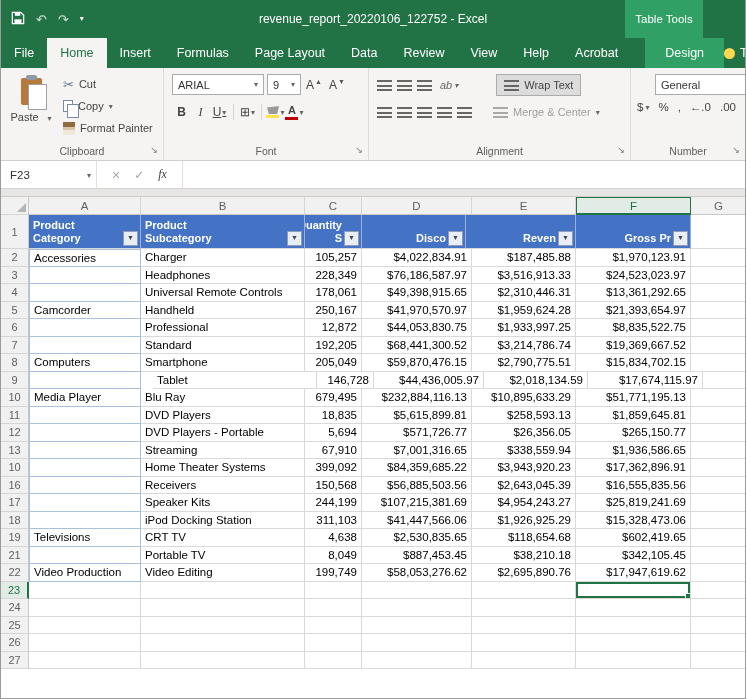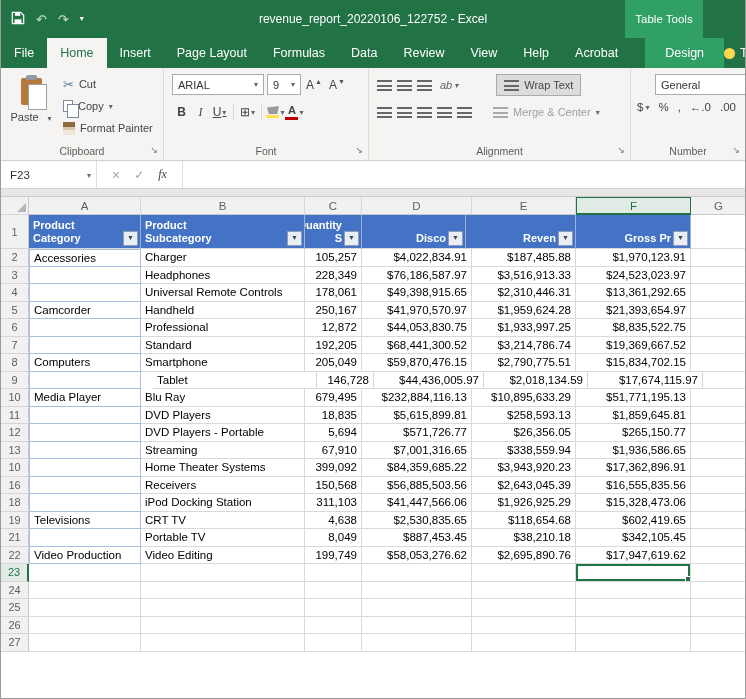--- a/index.html
+++ b/index.html
@@ -137,22 +137,22 @@
   </div>
   <div class="win-title">revenue_report_20220106_122752  -  Excel</div>
   <div class="context-strip">Table Tools</div>
 </div>
 
 <div class="tabsrow">
   <div class="tabstrip">
       <div class="tab">File</div>
       <div class="tab active">Home</div>
       <div class="tab">Insert</div>
+      <div class="tab">Formulas</div>
       <div class="tab">Page Layout</div>
-      <div class="tab">Formulas</div>
       <div class="tab">Data</div>
       <div class="tab">Review</div>
       <div class="tab">View</div>
       <div class="tab">Help</div>
       <div class="tab">Acrobat</div>
     </div>
   <div class="tab design">Design</div>
   <div class="tellme">
     <span class="bulb"></span>
     <span>T</span>
@@ -477,20 +477,30 @@
       <div class="rowhdr">16</div>
       <div class="g-cell acell" style="width: 112px; flex: 0 0 112px;"></div>
       <div class="g-cell" style="width: 164px; flex: 0 0 164px;">Receivers</div>
       <div class="g-cell num" style="width: 57px; flex: 0 0 57px;">150,568</div>
       <div class="g-cell num" style="width: 110px; flex: 0 0 110px;">$56,885,503.56</div>
       <div class="g-cell num" style="width: 104px; flex: 0 0 104px;">$2,643,045.39</div>
       <div class="g-cell num" style="width: 115px; flex: 0 0 115px;">$16,555,835.56</div>
       <div class="g-cell" style="width: 56px; flex: 0 0 56px;"></div>
     </div>
     <div class="g-row">
+      <div class="rowhdr">17</div>
+      <div class="g-cell acell" style="width: 112px; flex: 0 0 112px;"></div>
+      <div class="g-cell" style="width: 164px; flex: 0 0 164px;">Speaker Kits</div>
+      <div class="g-cell num" style="width: 57px; flex: 0 0 57px;">244,199</div>
+      <div class="g-cell num" style="width: 110px; flex: 0 0 110px;">$107,215,381.69</div>
+      <div class="g-cell num" style="width: 104px; flex: 0 0 104px;">$4,954,243.27</div>
+      <div class="g-cell num" style="width: 115px; flex: 0 0 115px;">$25,819,241.69</div>
+      <div class="g-cell" style="width: 56px; flex: 0 0 56px;"></div>
+    </div>
+    <div class="g-row">
       <div class="rowhdr">18</div>
       <div class="g-cell acell" style="width: 112px; flex: 0 0 112px;"></div>
       <div class="g-cell" style="width: 164px; flex: 0 0 164px;">iPod Docking Station</div>
       <div class="g-cell num" style="width: 57px; flex: 0 0 57px;">311,103</div>
       <div class="g-cell num" style="width: 110px; flex: 0 0 110px;">$41,447,566.06</div>
       <div class="g-cell num" style="width: 104px; flex: 0 0 104px;">$1,926,925.29</div>
       <div class="g-cell num" style="width: 115px; flex: 0 0 115px;">$15,328,473.06</div>
       <div class="g-cell" style="width: 56px; flex: 0 0 56px;"></div>
     </div>
     <div class="g-row">

